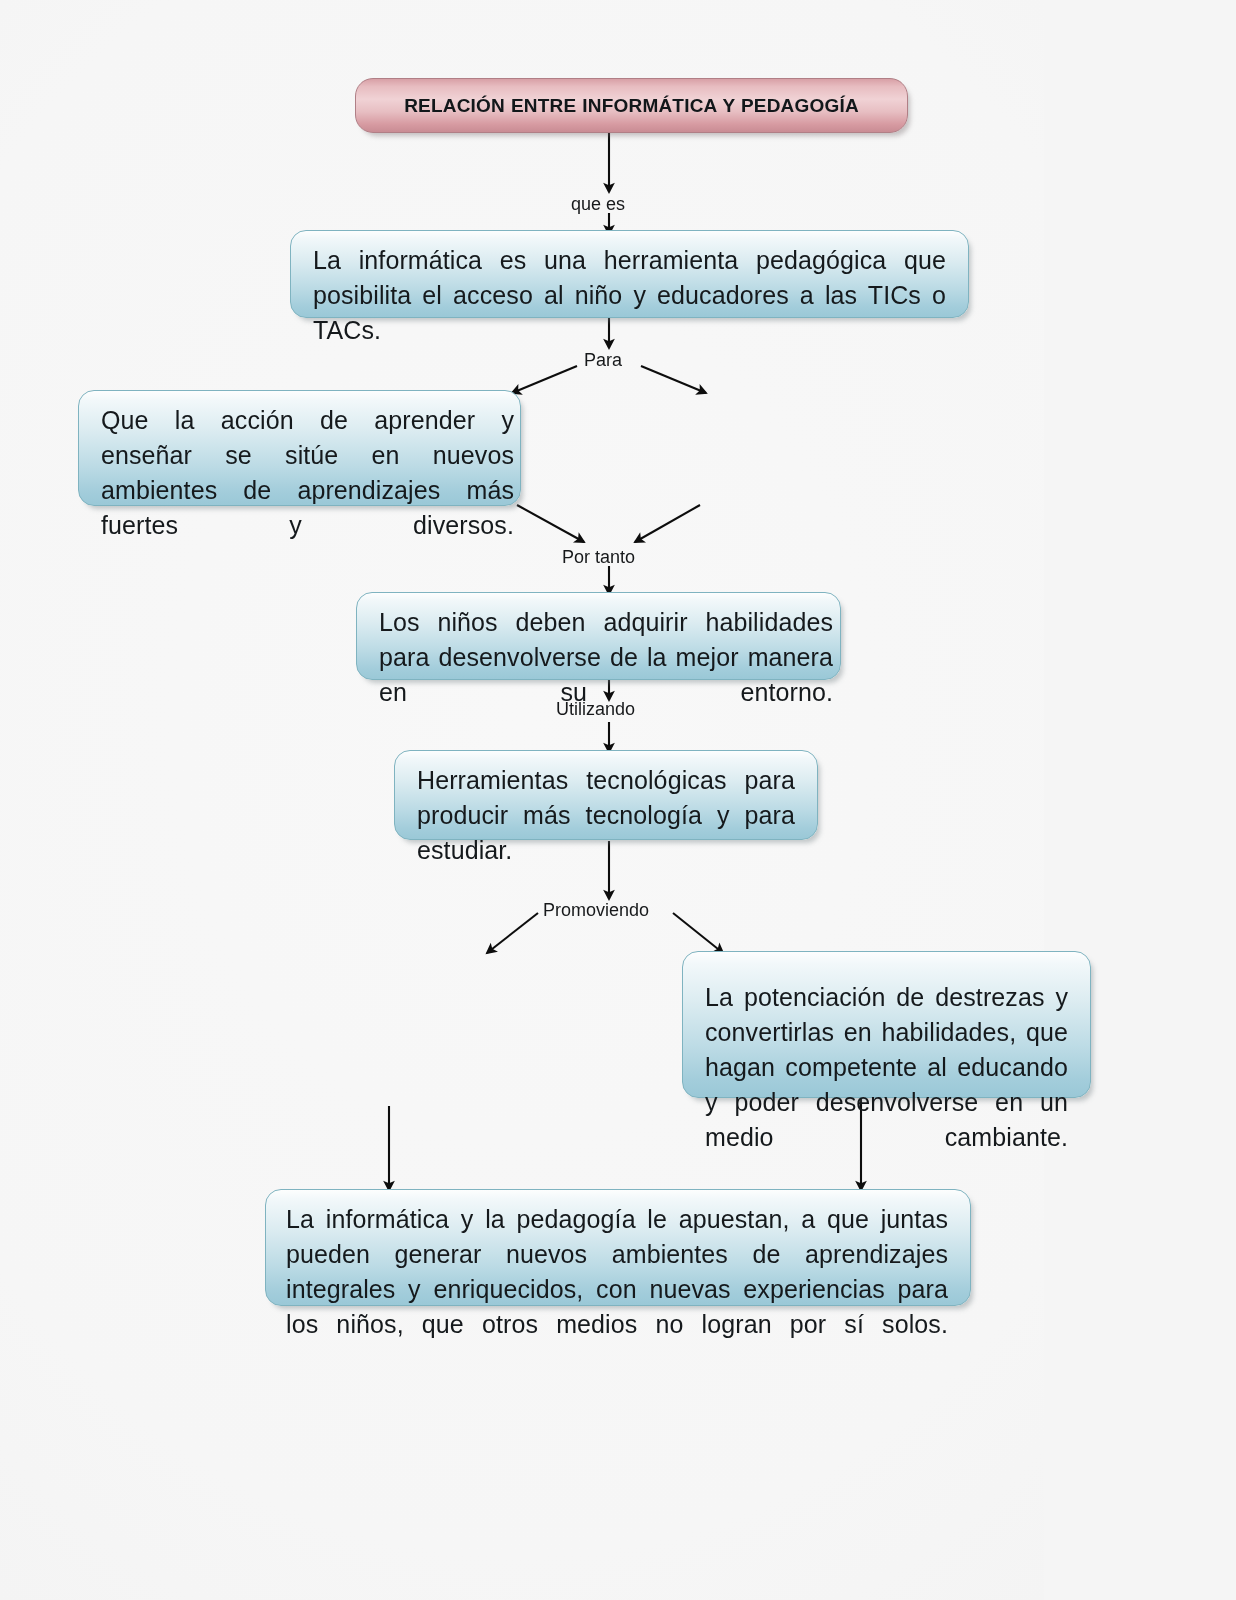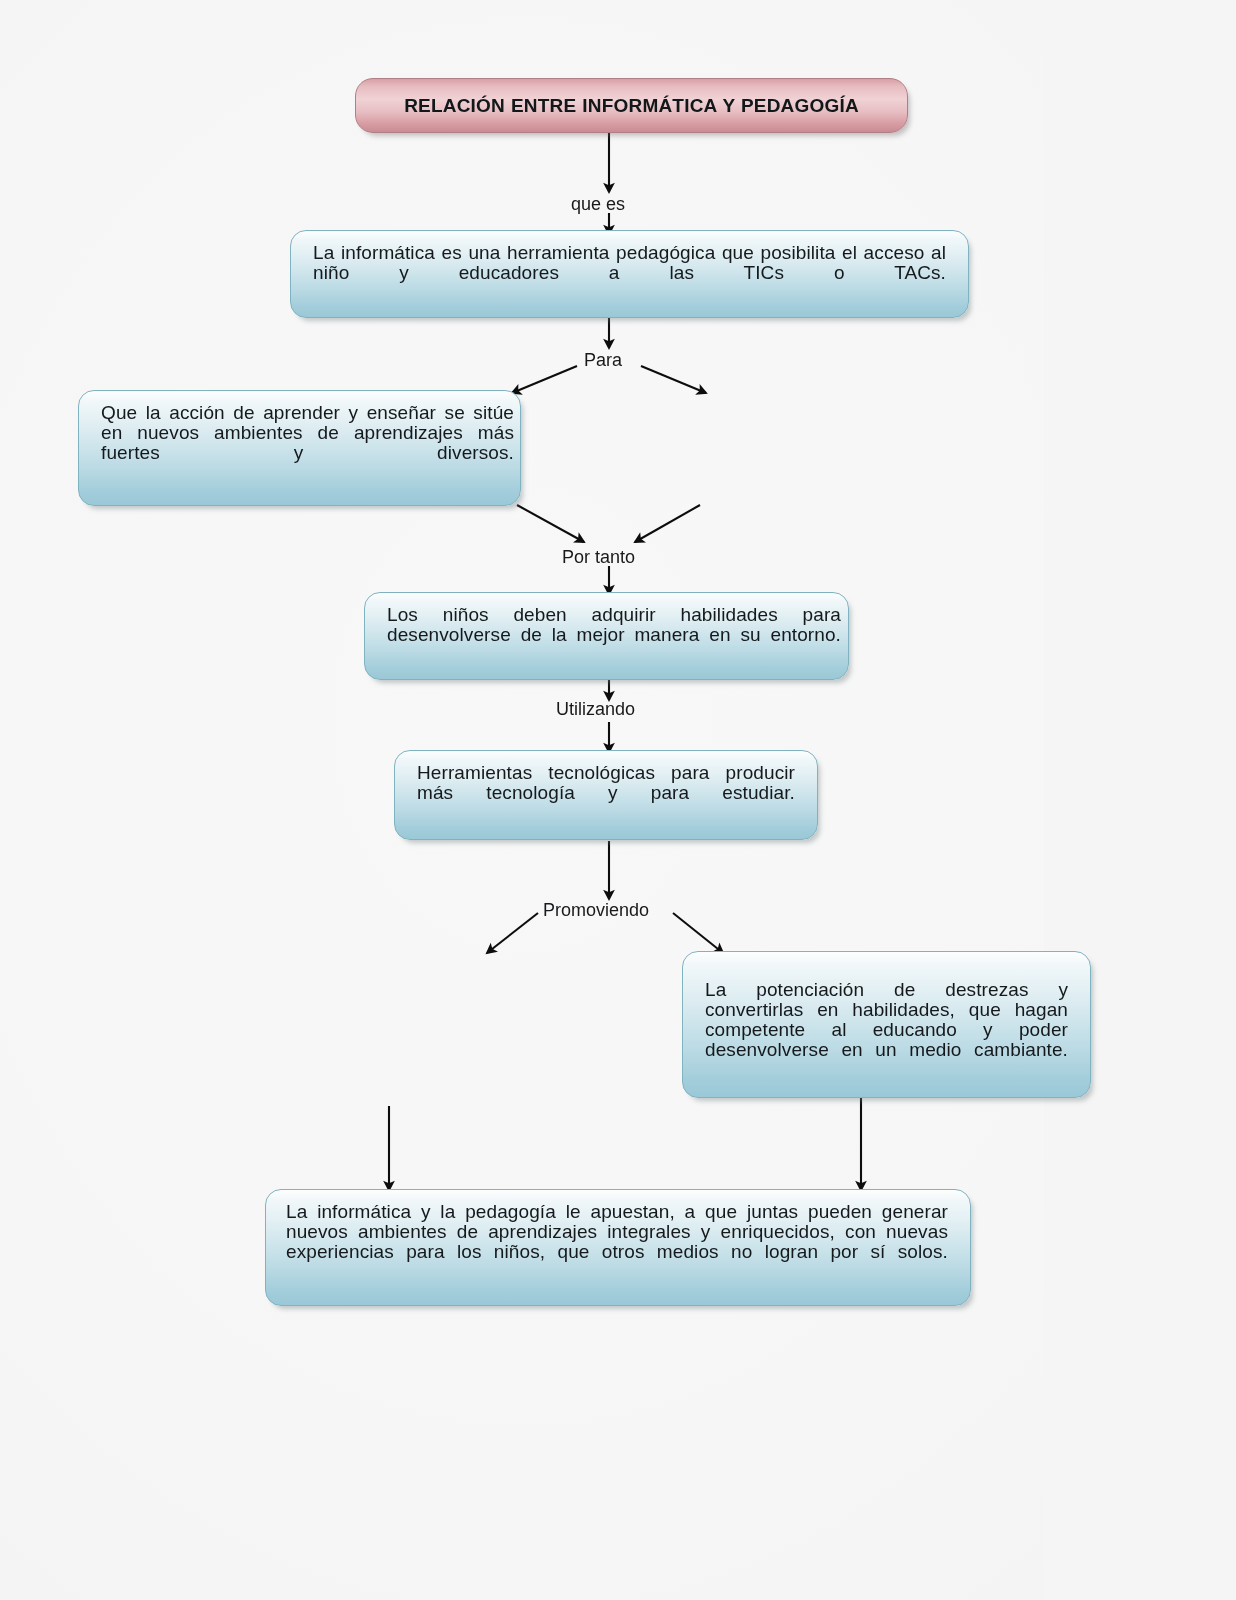--- a/index.html
+++ b/index.html
@@ -46,22 +46,22 @@
     box-shadow: 4px 5px 5px -2px rgba(120,130,135,0.42);
     display: flex;
     align-items: flex-start;
   }
   .node .txt {
     display: block;
     width: 100%;
     text-align: justify;
     text-justify: inter-word;
     color: #15191c;
-    font-size: 19px;
-    line-height: 20px;
+    font-size: 25px;
+    line-height: 35px;
     letter-spacing: 0.1px;
     word-spacing: 0.5px;
   }
   .node .txt::after {
     content: "";
     display: inline-block;
     width: 100%;
   }
   
   #title-node {
@@ -152,21 +152,21 @@
 
   <div class="node" id="n1" style="left:290px; top:230px; width:679px; height:88px; padding:12px 22px 10px 22px;">
     <span class="txt">La informática es una herramienta pedagógica que posibilita el acceso al niño y educadores a las TICs o TACs.</span>
   </div>
 
   <div class="node" id="n2" style="left:78px; top:390px; width:443px; height:116px; padding:12px 6px 10px 22px;">
     <span class="txt">Que la acción de aprender y enseñar se sitúe en nuevos ambientes de aprendizajes más fuertes y diversos.</span>
   </div>
 
 
-  <div class="node" id="n4" style="left:364px; top:592px; width:485px; height:88px; padding:12px 7px 10px 22px;">
+  <div class="node" id="n4" style="left:356px; top:592px; width:485px; height:88px; padding:12px 7px 10px 22px;">
     <span class="txt">Los niños deben adquirir habilidades para desenvolverse de la mejor manera en su entorno.</span>
   </div>
 
   <div class="node" id="n5" style="left:394px; top:750px; width:424px; height:90px; padding:12px 22px 10px 22px;">
     <span class="txt">Herramientas tecnológicas para producir más tecnología y para estudiar.</span>
   </div>
 
 
   <div class="node" id="n7" style="left:682px; top:951px; width:409px; height:147px; padding:28px 22px 10px 22px;">
     <span class="txt">La potenciación de destrezas y convertirlas en habilidades, que hagan competente al educando y poder desenvolverse en un medio cambiante.</span>

